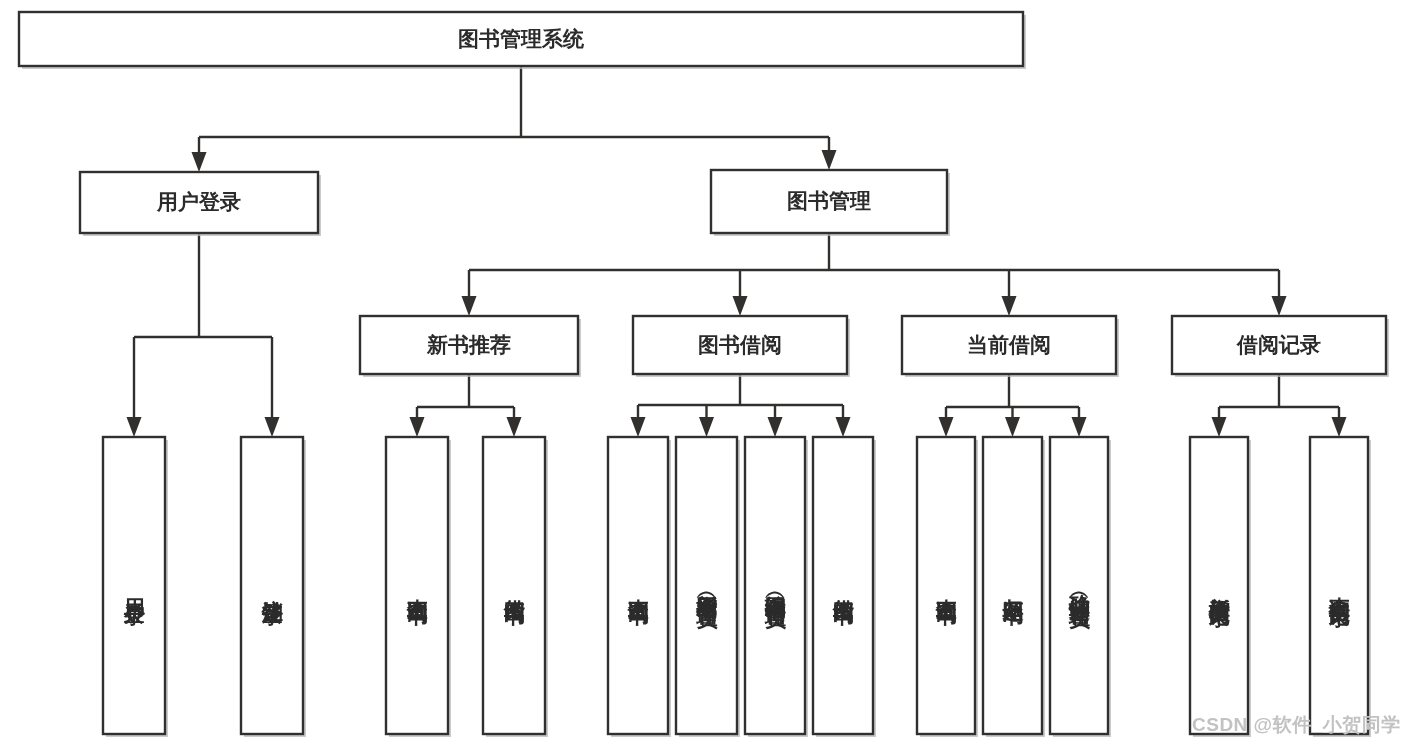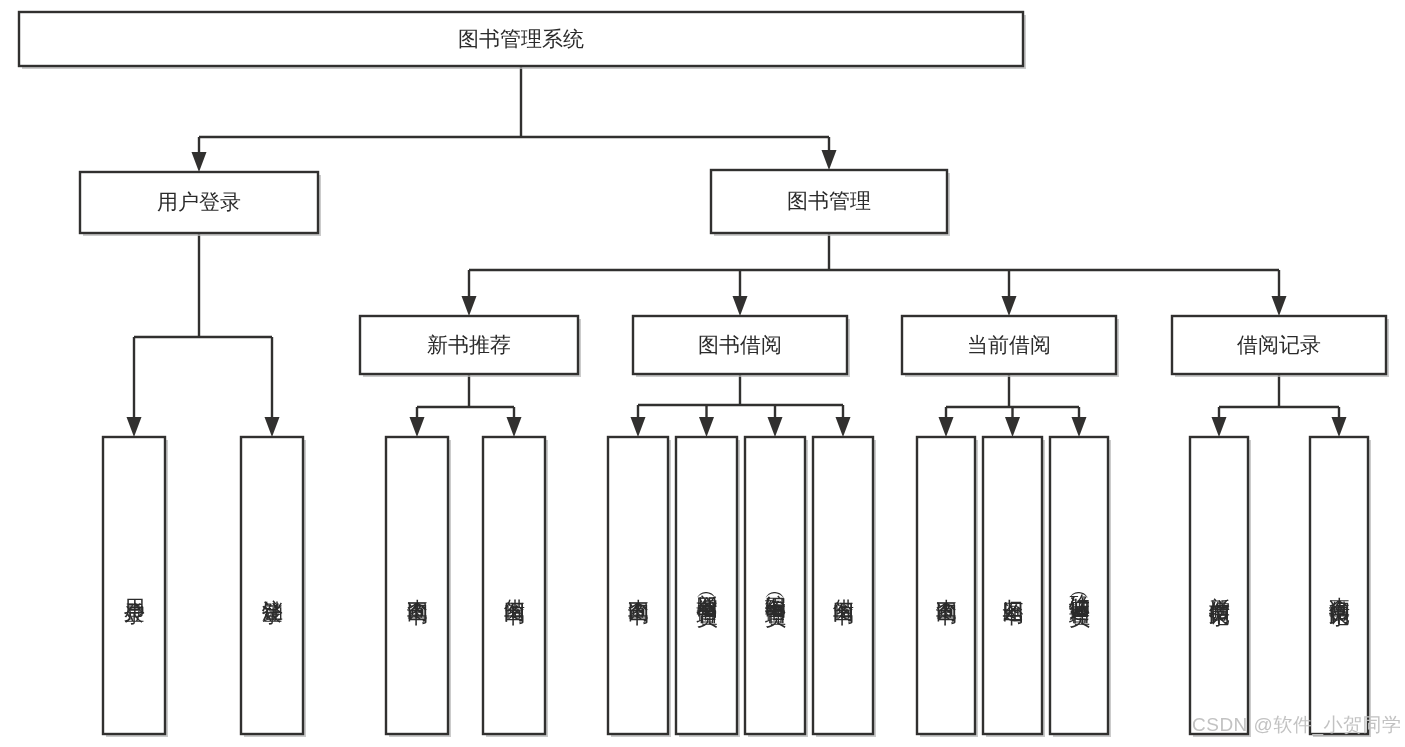--- a/index.html
+++ b/index.html
@@ -12,20 +12,21 @@
     width: 1405px;
     height: 747px;
     font-family: "Liberation Sans", "DejaVu Sans", sans-serif;
     overflow: hidden;
     position: relative;
   }
   #diagram-root {
     position: relative;
     width: 1405px;
     height: 691px;
+    font-weight: bold;
   }
   svg.diagram-canvas {
     position: absolute;
     top: 0;
     left: 0;
     width: 1405px;
     height: 747px;
     display: block;
   }
   .node-rect {

